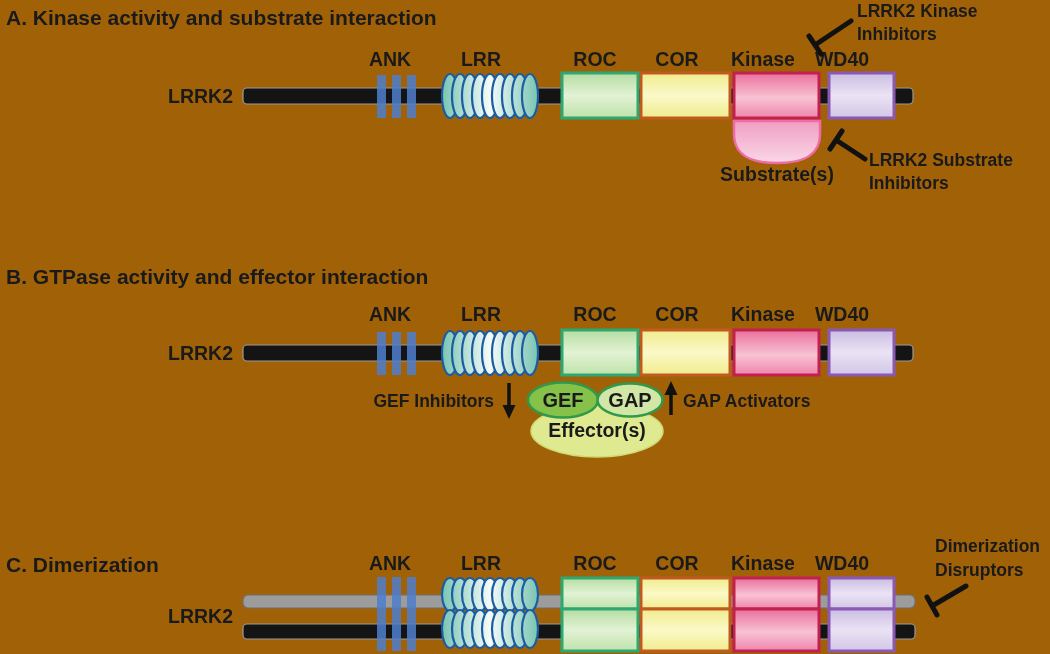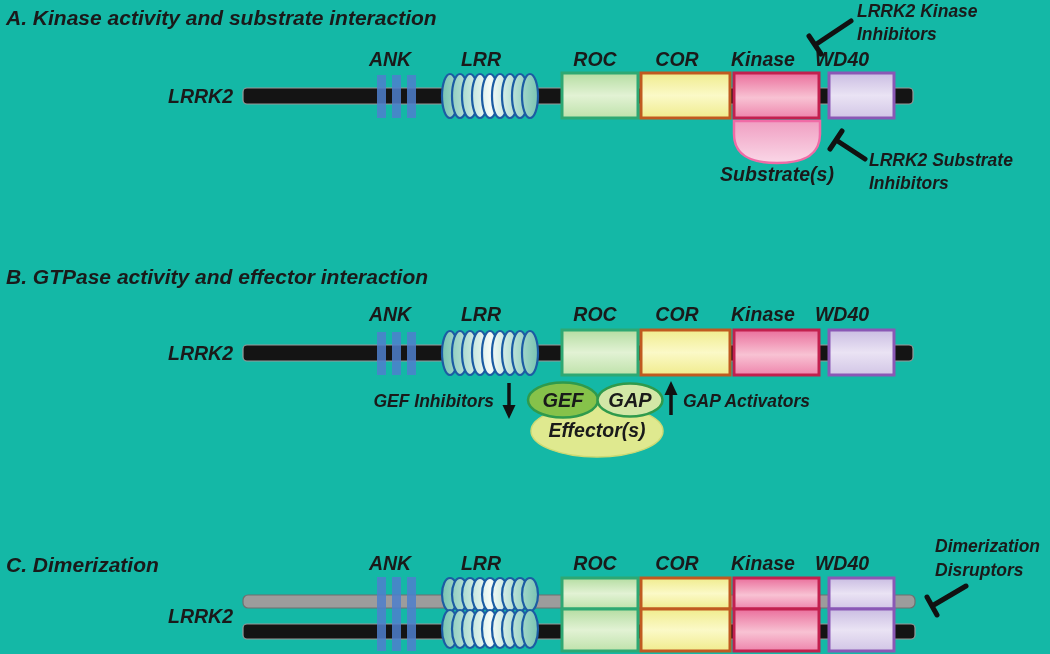--- a/index.html
+++ b/index.html
@@ -1,16 +1,16 @@
 <!DOCTYPE html>
 <html><head>
 <meta charset="utf-8">
 <style>
   html,body{margin:0;padding:0;background:#ffffff;}
-  .stage{position:relative;width:1050px;height:654px;background:#14b8a6;overflow:hidden;font-style:italic;}
+  .stage{position:relative;width:1050px;height:654px;background:#a16207;overflow:hidden;}
   .t{font-family:"Liberation Sans","DejaVu Sans",sans-serif;font-weight:700;fill:#1a1a1a;}
   .title{font-size:21px;}
   .domlbl{font-size:19.5px;}
   .protein{font-size:19.5px;}
   .ann{font-size:17.5px;}
   .oval{font-size:20px;}
   .shapelbl{font-size:19.5px;}
   .inhib{stroke:#111111;stroke-width:5;stroke-linecap:round;fill:none;}
   .flowline{stroke:#111111;stroke-width:3.5;fill:none;}
   .flowhead{fill:#111111;stroke:none;}

